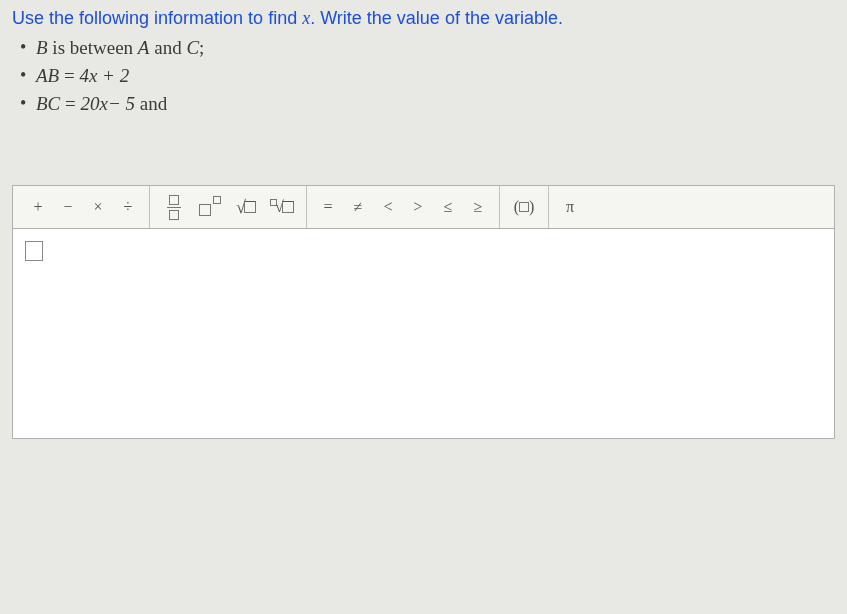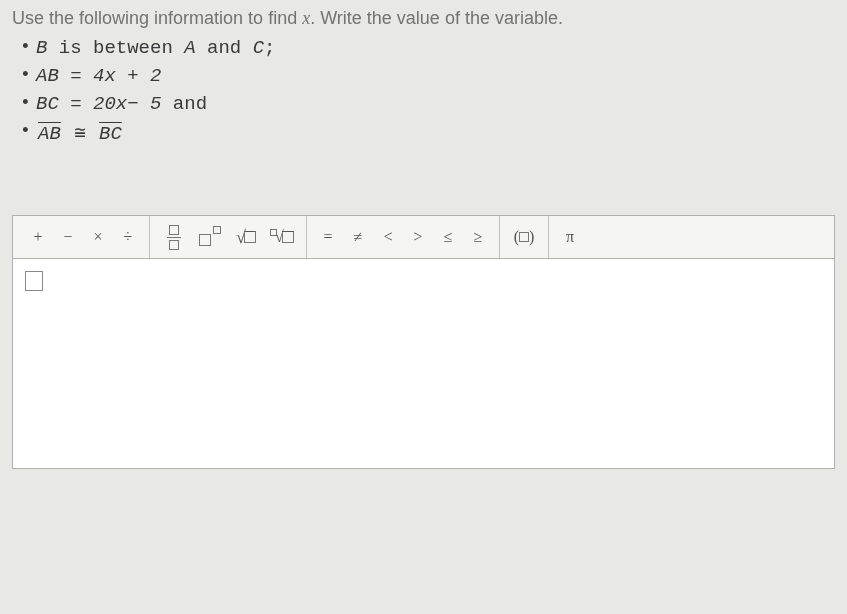--- a/index.html
+++ b/index.html
@@ -9,31 +9,31 @@
     }
     body {
       font-family: Arial, sans-serif;
       background: #e8e8e4;
       padding: 8px 12px;
       width: 847px;
       height: 614px;
     }
     .question-text {
       font-size: 18px;
-      color: #737373;
+      color: #1d4ed8;
       margin-bottom: 8px;
     }
     .question-text .var-x {
       font-style: italic;
       font-family: 'Times New Roman', serif;
     }
     .bullet-list {
       list-style: none;
       padding-left: 24px;
-      font-family: Liberation Mono, monospace;
+      font-family: Liberation Serif, serif;
       font-size: 19px;
       color: #3a3a3a;
     }
     .bullet-list li {
       margin-bottom: 6px;
       position: relative;
     }
     .bullet-list li::before {
       content: "•";
       position: absolute;
@@ -177,23 +177,20 @@
 <ul class="bullet-list">
   <li>
     <span class="italic">B</span><span> is between </span><span class="italic">A</span><span> and </span><span class="italic">C</span><span>;</span>
   </li>
   <li>
     <span class="italic">AB</span><span> = </span><span class="italic">4x + 2</span>
   </li>
   <li>
     <span class="italic">BC</span><span> = </span><span class="italic">20x− 5</span><span> and</span>
   </li>
-  <li>
-    <span class="italic overline">AB</span><span> ≅ </span><span class="italic overline">BC</span>
-  </li>
 </ul>
 
 <div class="math-toolbar">
   <div class="toolbar-group">
     <div class="tb-btn">+</div>
     <div class="tb-btn">−</div>
     <div class="tb-btn">×</div>
     <div class="tb-btn">÷</div>
   </div>
   <div class="toolbar-group">

